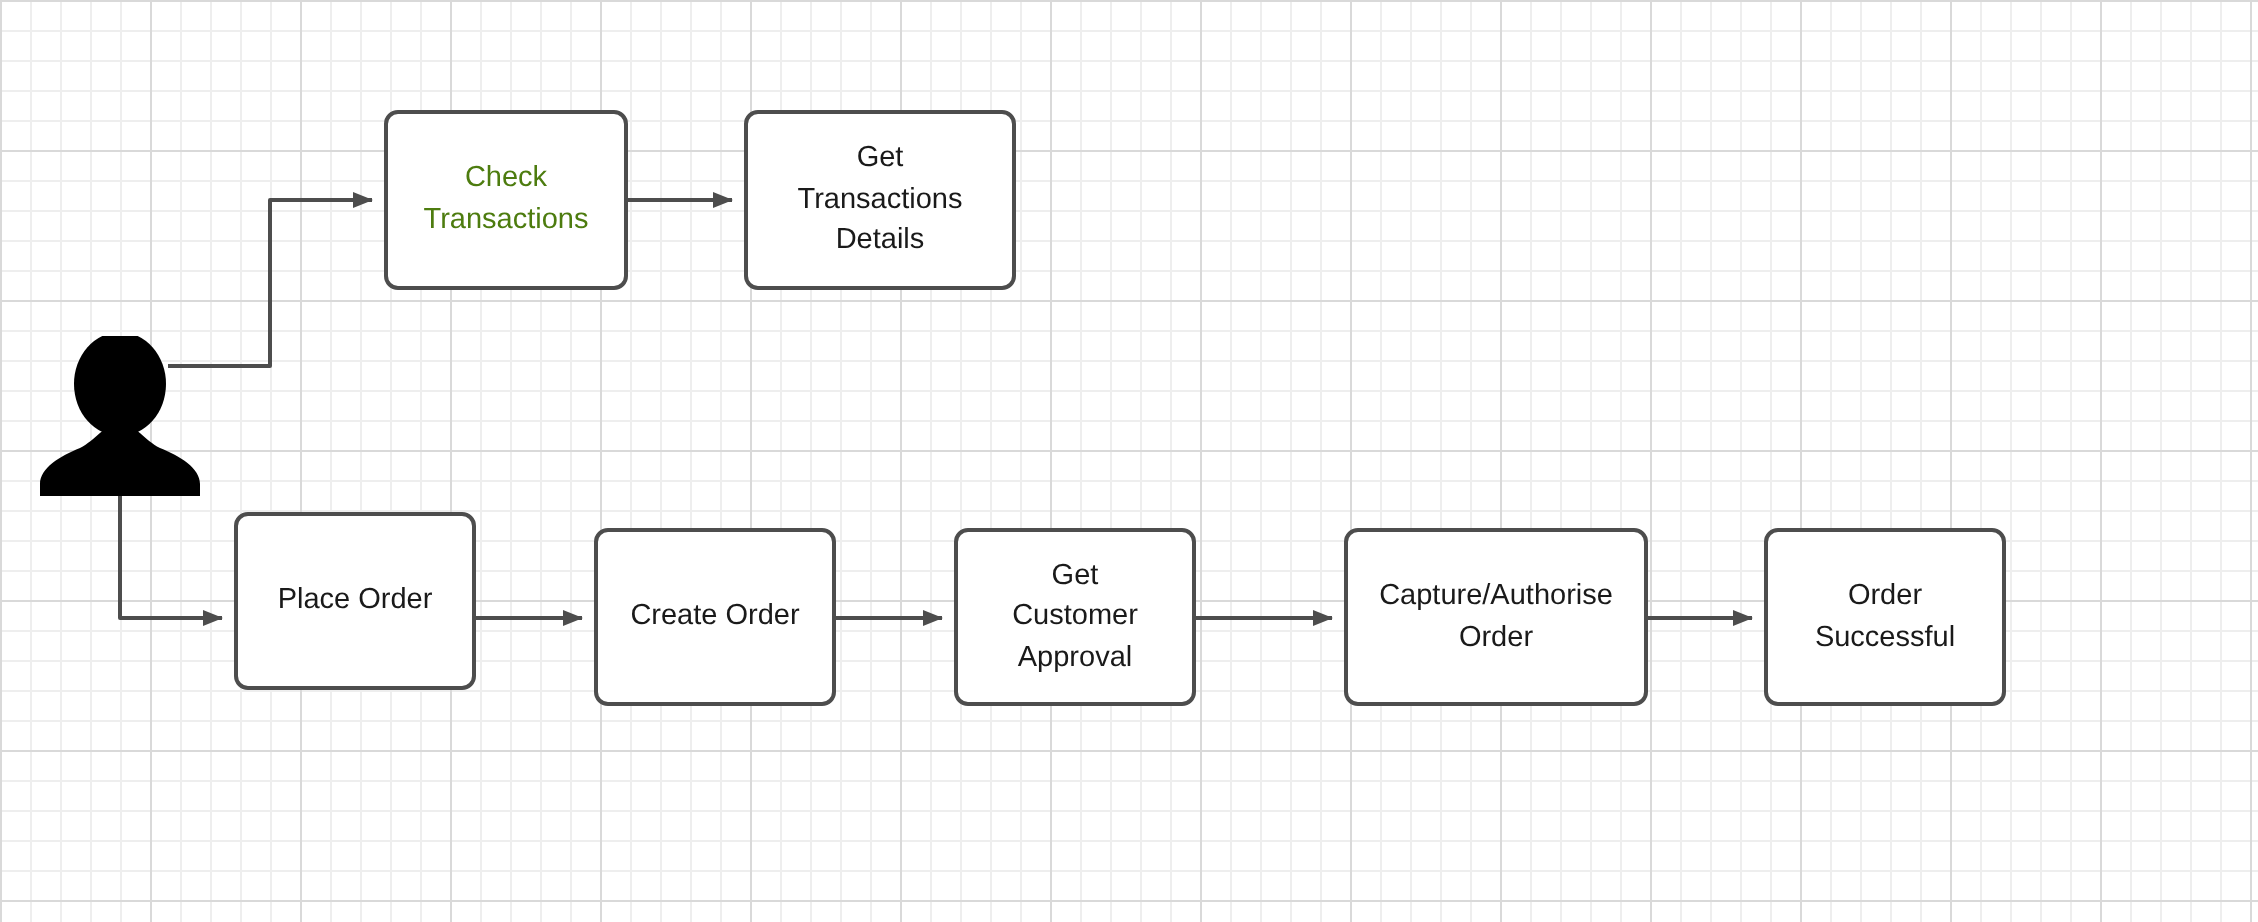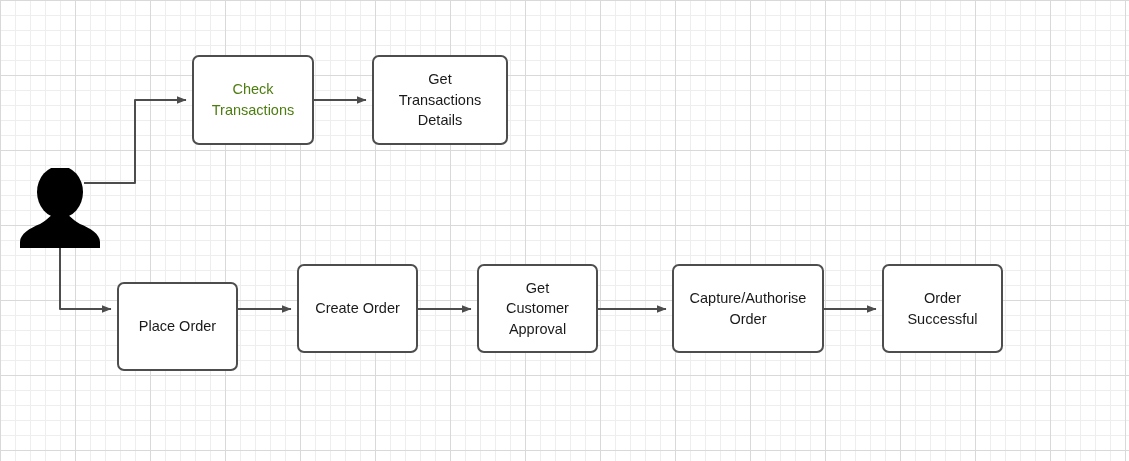--- a/index.html
+++ b/index.html
@@ -90,21 +90,21 @@
                C 54 52 50 44 42 44 Z" fill="#000000"></path>
     </svg>
   </div>
 
   <div id="nodes">
       <div class="node" style="left: 192px; top: 55px; width: 122px; height: 90px; border-color: rgb(77, 77, 77); background: rgb(255, 255, 255); color: #4d7c0f;">Check
 Transactions</div>
       <div class="node" style="left: 372px; top: 55px; width: 136px; height: 90px; border-color: rgb(77, 77, 77); background: rgb(255, 255, 255); color: rgb(26, 26, 26);">Get
 Transactions
 Details</div>
-      <div class="node" style="left: 117px; top: 282px; width: 121px; height: 89px; border-color: rgb(77, 77, 77); background: rgb(255, 255, 255); color: rgb(26, 26, 26);">Place Order</div>
+      <div class="node" style="left: 117px; top: 256px; width: 121px; height: 89px; border-color: rgb(77, 77, 77); background: rgb(255, 255, 255); color: rgb(26, 26, 26);">Place Order</div>
       <div class="node" style="left: 297px; top: 264px; width: 121px; height: 89px; border-color: rgb(77, 77, 77); background: rgb(255, 255, 255); color: rgb(26, 26, 26);">Create Order</div>
       <div class="node" style="left: 477px; top: 264px; width: 121px; height: 89px; border-color: rgb(77, 77, 77); background: rgb(255, 255, 255); color: rgb(26, 26, 26);">Get
 Customer
 Approval</div>
       <div class="node" style="left: 672px; top: 264px; width: 152px; height: 89px; border-color: rgb(77, 77, 77); background: rgb(255, 255, 255); color: rgb(26, 26, 26);">Capture/Authorise
 Order</div>
       <div class="node" style="left: 882px; top: 264px; width: 121px; height: 89px; border-color: rgb(77, 77, 77); background: rgb(255, 255, 255); color: rgb(26, 26, 26);">Order
 Successful</div>
     </div>
 

